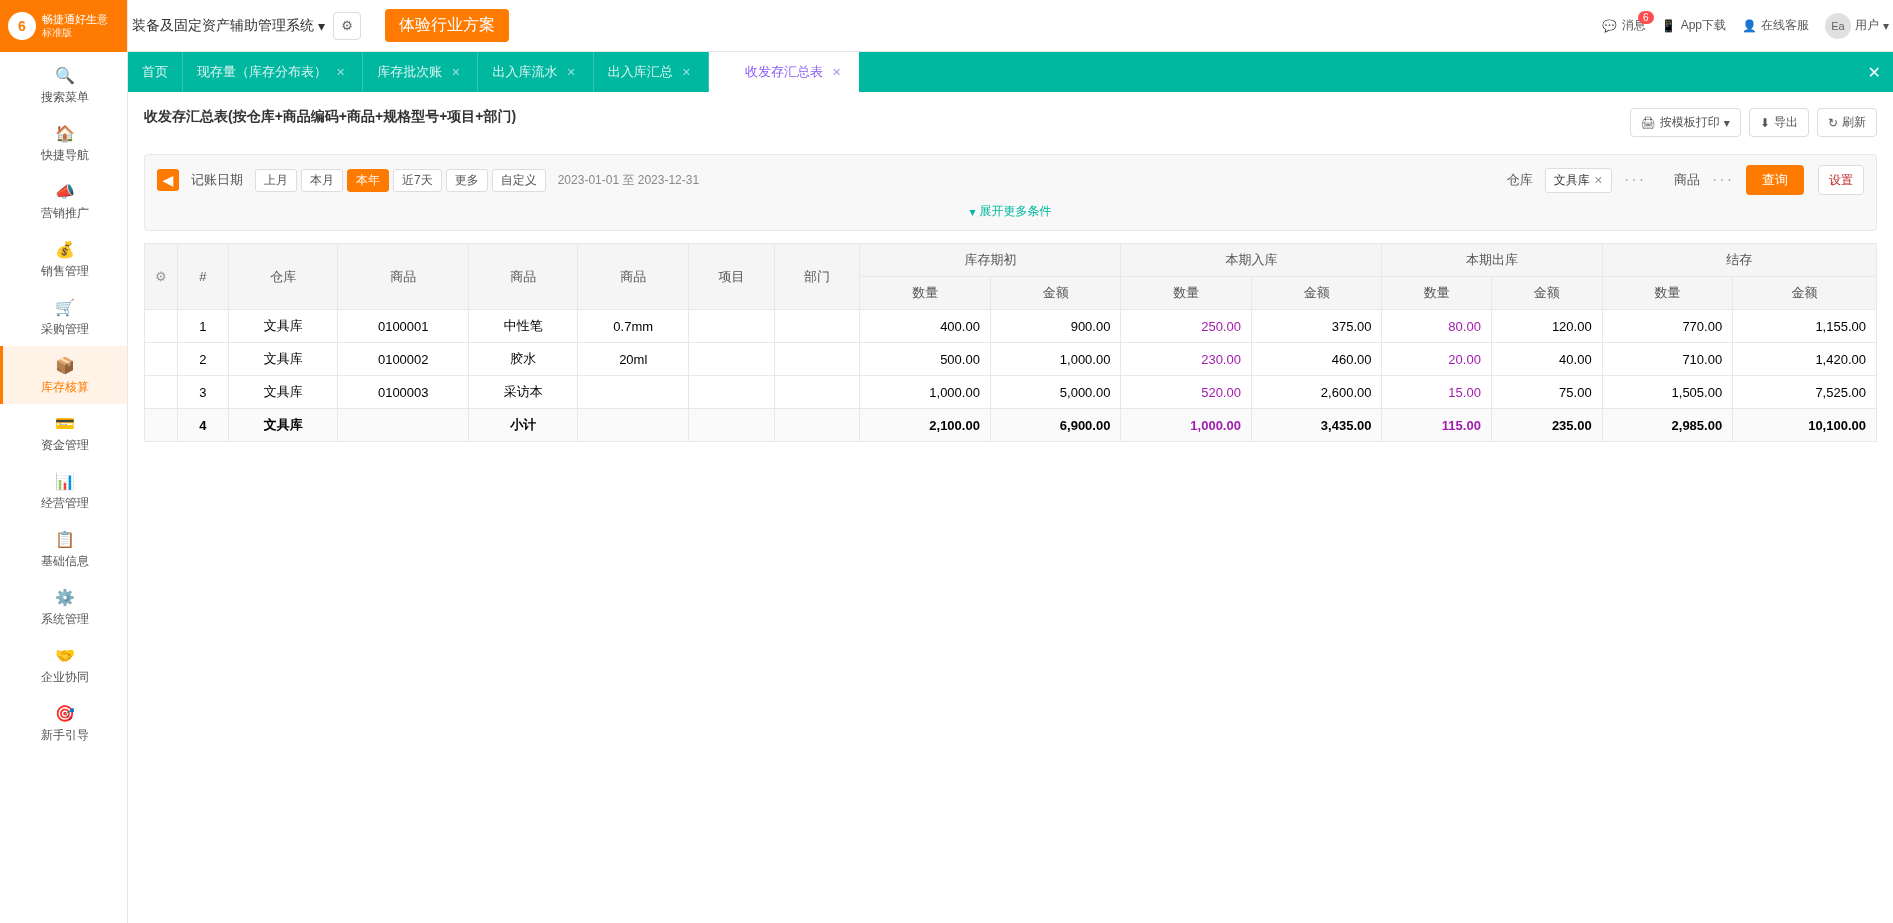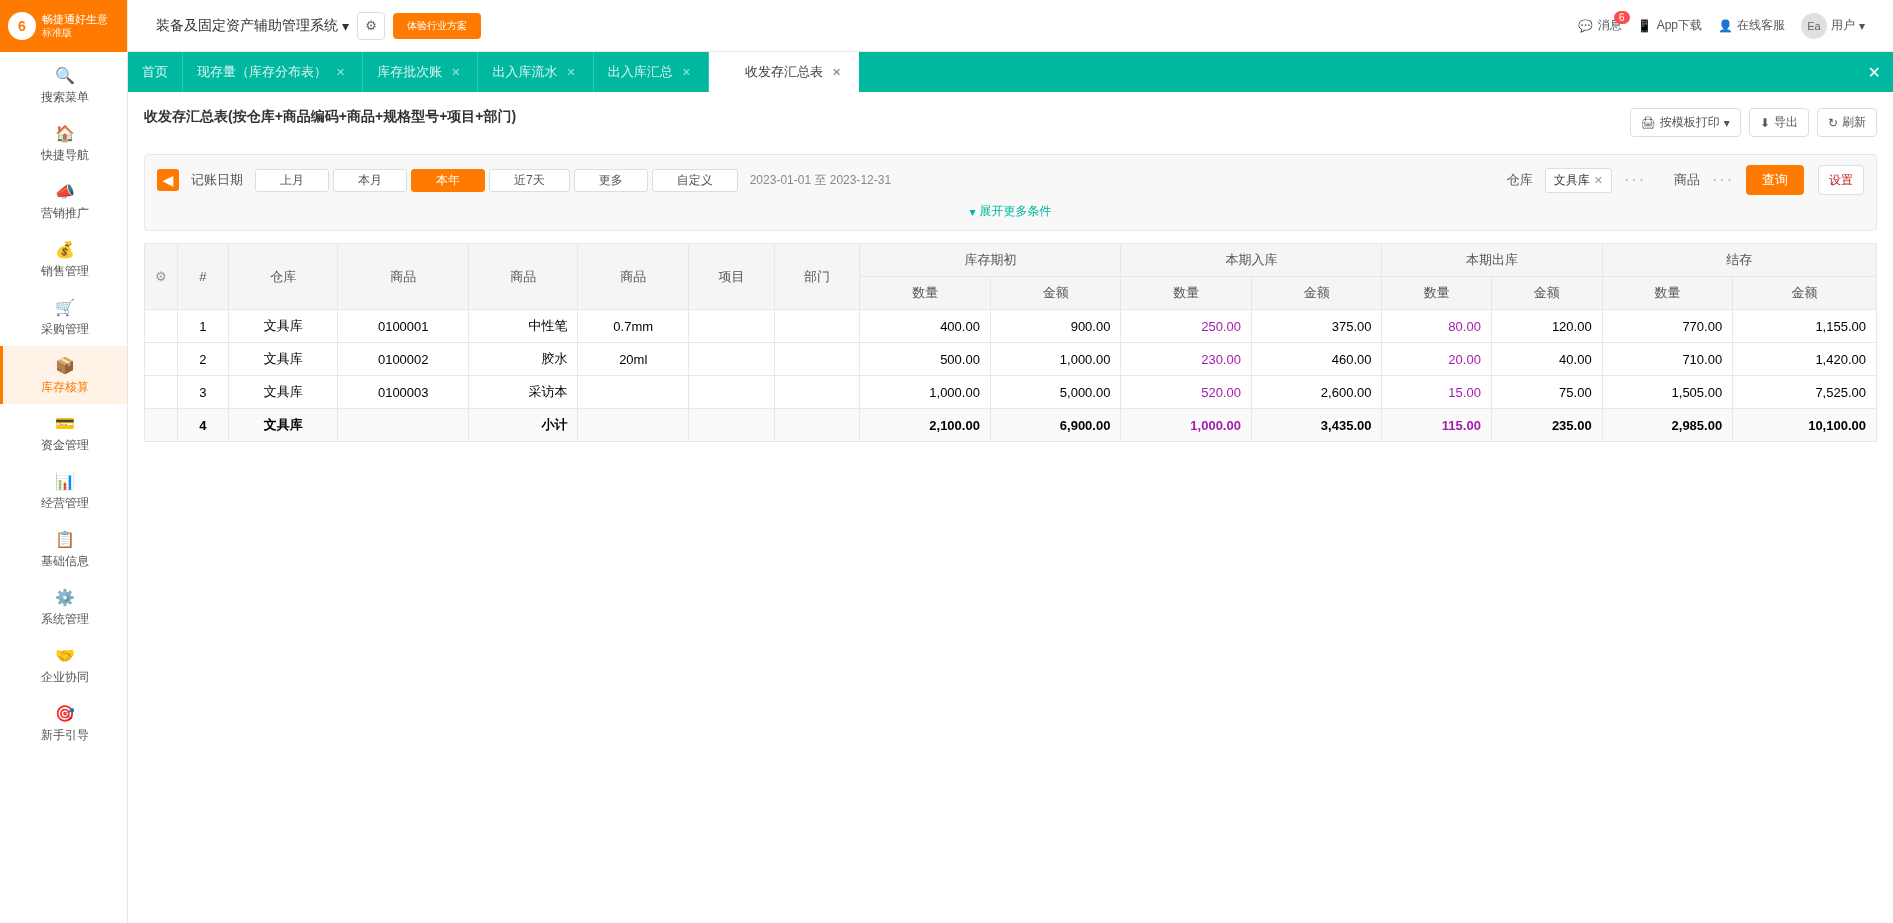--- a/index.html
+++ b/index.html
@@ -55,21 +55,21 @@
     
     .main { flex: 1; display: flex; flex-direction: column; overflow: hidden; }
 
     
     .top-header {
       height: 52px;
       background: #fff;
       border-bottom: 1px solid #e8e8e8;
       display: flex;
       align-items: center;
-      padding: 0 28px;
+      padding: 0 4px;
       gap: 12px;
     }
     .system-title-bar {
       display: flex;
       align-items: center;
       gap: 8px;
       flex: 1;
     }
     .title-dropdown {
       display: flex;
@@ -90,21 +90,22 @@
       cursor: pointer;
       color: #666;
     }
     .trial-btn {
       background: #ff7a00;
       color: #fff;
       border: none;
       padding: 6px 14px;
       border-radius: 4px;
       cursor: pointer;
-      font-size: 10px;
+      font-size: 16px;
+      margin-left: 16px;
     }
     .header-right {
       display: flex;
       align-items: center;
       gap: 16px;
       margin-left: auto;
     }
     .header-btn {
       display: flex;
       align-items: center;
@@ -153,21 +154,21 @@
       gap: 6px;
       padding: 0 14px;
       height: 40px;
       color: rgba(255,255,255,0.85);
       cursor: pointer;
       font-size: 13px;
       white-space: nowrap;
       border-right: 1px solid rgba(255,255,255,0.2);
       text-align: center;
     }
-    .tab-item.active { background: #fff; color: #404040; padding-left: 36px; }
+    .tab-item.active { background: #fff; color: #8b5cf6; padding-left: 36px; }
     .tab-close {
       font-size: 11px;
       opacity: 0.7;
       cursor: pointer;
       padding: 1px 3px;
     }
     .tab-bar-close {
       margin-left: auto;
       padding: 0 12px;
       color: #fff;
@@ -213,21 +214,21 @@
       cursor: pointer;
       font-size: 14px;
       display: flex;
       align-items: center;
       justify-content: center;
       flex-shrink: 0;
     }
     .filter-label { color: #555; font-size: 13px; }
     .date-options { display: flex; align-items: center; gap: 4px; }
     .date-btn {
-      padding: 2px 24px;
+      padding: 2px 8px;
       border: 1px solid #ddd;
       border-radius: 3px;
       cursor: pointer;
       font-size: 12px;
       color: #555;
       background: #fff;
     }
     .date-btn.active { background: #ff7a00; color: #fff; border-color: #ff7a00; }
     .date-range { font-size: 12px; color: #888; }
     .warehouse-tag {
@@ -294,21 +295,21 @@
       padding: 7px 10px;
       text-align: right;
     }
     .data-table th {
       background: #f5f5f5;
       color: #555;
       font-weight: 500;
       text-align: center;
     }
     .data-table td.text-center { text-align: center; }
-    .data-table td.text-left { text-align: right; }
+    .data-table td.text-left { text-align: center; }
     .data-table .subtotal td { font-weight: bold; background: #fafafa; }
     .data-table a { color: #a21caf; cursor: pointer; }
     .table-settings-col { width: 32px; text-align: center; }
     .col-settings-icon { cursor: pointer; color: #999; }
 
     
     .footer-bar {
       background: #f5f5f5;
       border-top: 2px solid #e0e0e0;
       padding: 8px 16px;

